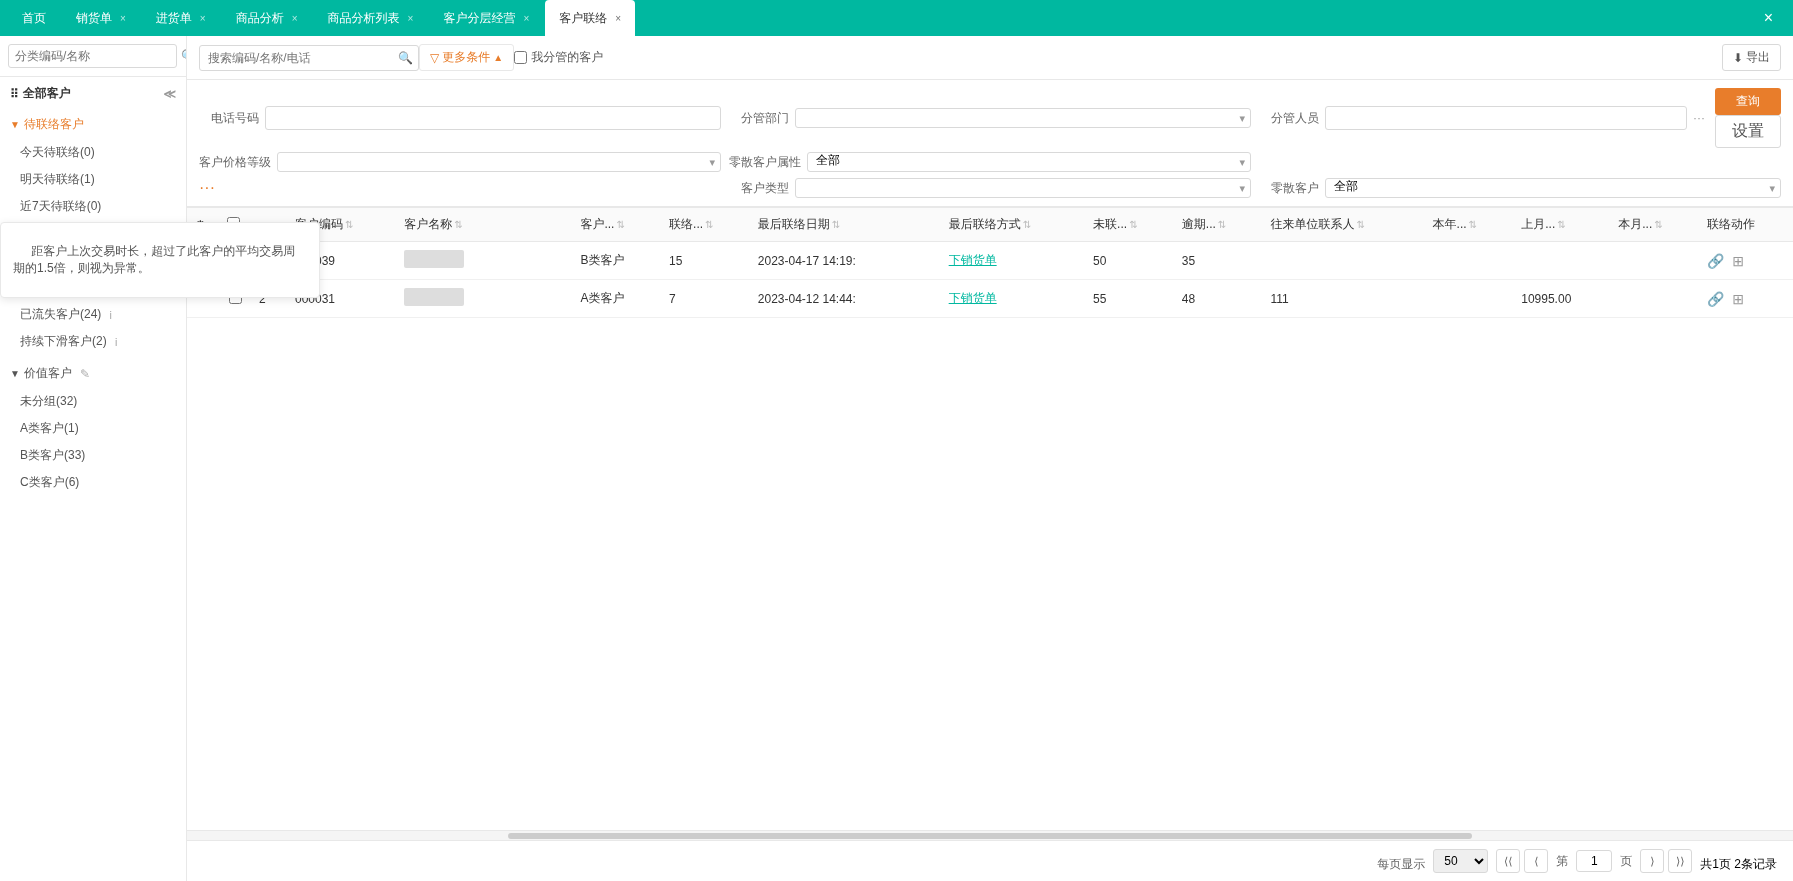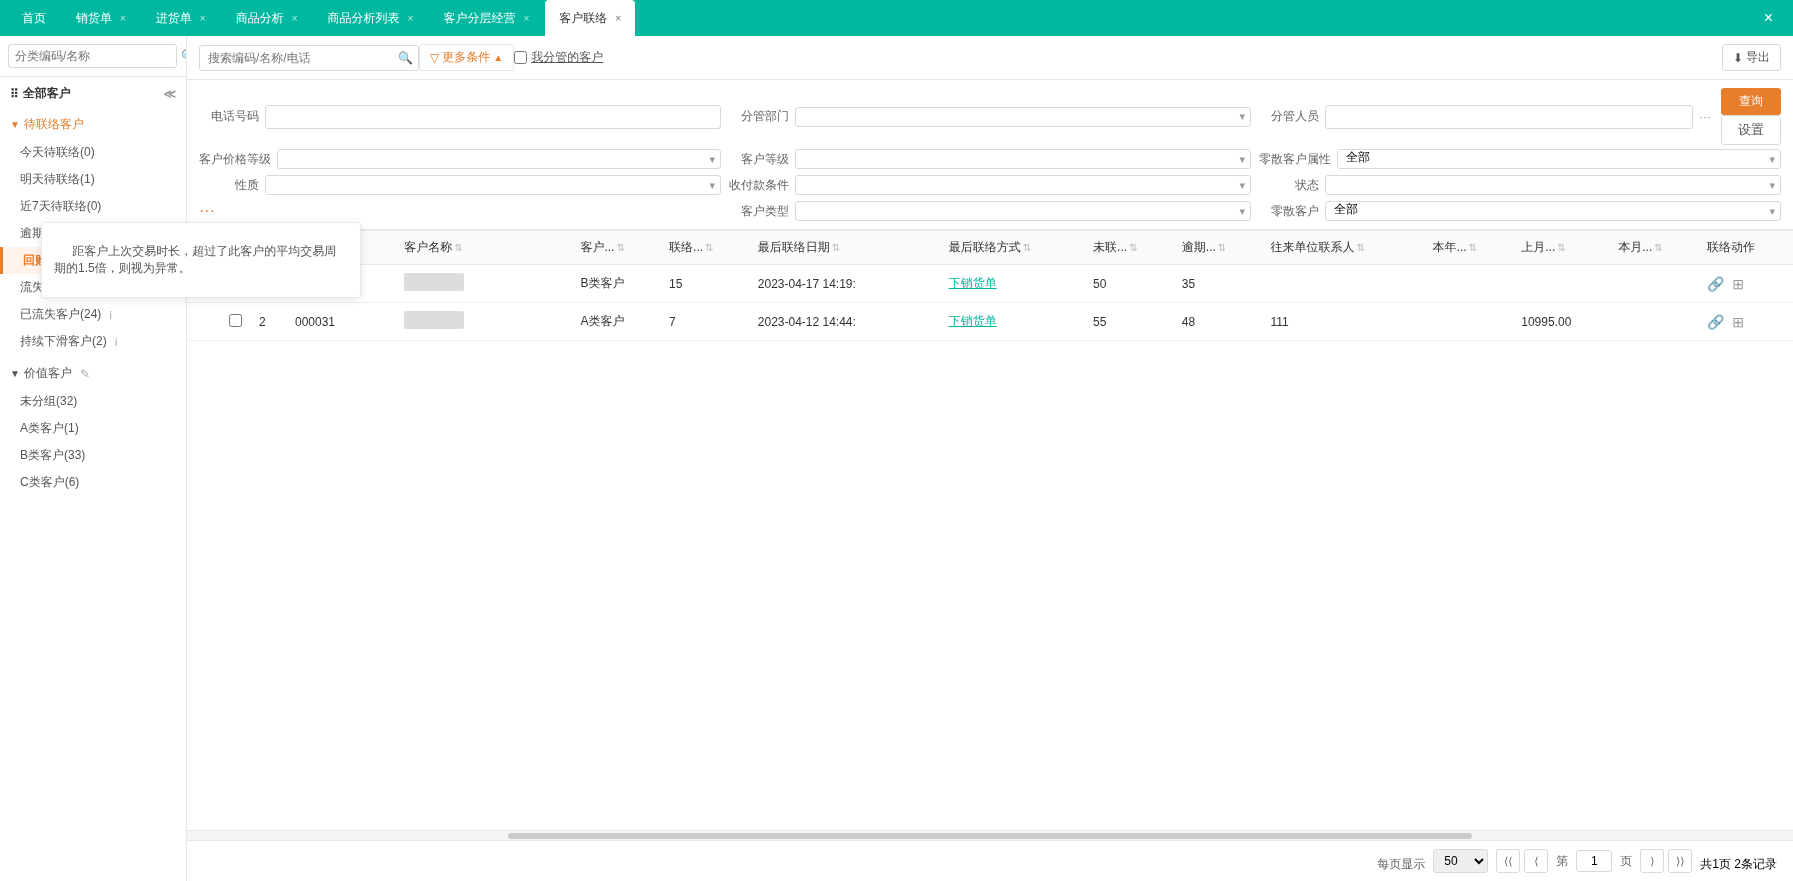--- a/index.html
+++ b/index.html
@@ -35,32 +35,32 @@
 
     
     .right-content { flex: 1; display: flex; flex-direction: column; overflow: hidden; background: #f5f5f5; }
 
     
     .search-bar { background: #fff; padding: 8px 12px; display: flex; align-items: center; border-bottom: 1px solid #e8e8e8; }
     .search-input-wrap { position: relative; display: flex; align-items: center; }
     .search-input-wrap input { border: 1px solid #d9d9d9; border-radius: 3px; padding: 5px 28px 5px 8px; width: 200px; font-size: 12px; outline: none; }
     .search-input-icon { position: absolute; right: 6px; color: #999; cursor: pointer; }
     .filter-btn { color: #e87d2b; cursor: pointer; display: flex; align-items: center; gap: 3px; border: 1px solid #e8e8e8; padding: 4px 10px; border-radius: 3px; }
-    .my-customer-check { display: flex; gap: 4px; color: #555; cursor: pointer; text-decoration: underline; }
+    .my-customer-check { display: flex; gap: 4px; color: #555; cursor: pointer; }
     .export-btn { margin-left: auto; color: #555; cursor: pointer; display: flex; align-items: center; gap: 3px; border: 1px solid #d9d9d9; padding: 4px 10px; border-radius: 3px; background: #fff; }
     .filter-row { display: flex; align-items: center; gap: 6px; }
     .filter-label { color: #666; min-width: 60px; text-align: right; white-space: nowrap; }
     .filter-input { flex: 1; border: 1px solid #d9d9d9; border-radius: 3px; padding: 4px 8px; font-size: 12px; background: #fff; outline: none; }
     .select-wrap { flex: 1; position: relative; display: flex; align-items: center; }
     .select-wrap::after { content: "▾"; position: absolute; right: 6px; color: #999; pointer-events: none; font-size: 11px; }
     .select-wrap select { width: 100%; border: 1px solid #d9d9d9; border-radius: 3px; padding: 0 24px 4px 8px; font-size: 12px; background: #fff; outline: none; appearance: none; cursor: pointer; }
 
     .action-btns { display: flex; flex-direction: column; justify-content: center; }
     .btn-query { background: #e87d2b; color: #fff; border: none; border-radius: 3px; padding: 5px 16px; cursor: pointer; font-size: 12px; }
-    .btn-settings { background: #fff; color: #555; border: 1px solid #d9d9d9; border-radius: 3px; padding: 5px 16px; cursor: pointer; font-size: 13px; }
+    .btn-settings { background: #fff; color: #555; border: 1px solid #d9d9d9; border-radius: 3px; padding: 5px 16px; cursor: pointer; font-size: 16px; }
 
     
     .table-container { flex: 1; overflow: auto; background: #fff; margin: 0; }
     .data-table { width: 100%; border-collapse: collapse; min-width: 1500px; }
     .data-table th { background: #fafafa; border-bottom: 1px solid #e8e8e8; border-top: 1px solid #e8e8e8; padding: 8px 8px; text-align: left; color: #333; font-weight: normal; white-space: nowrap; position: sticky; top: 0; z-index: 1; }
     .data-table td { border-bottom: 1px solid #f0f0f0; padding: 8px 8px; color: #333; white-space: nowrap; }
     .col-settings { width: 32px; text-align: center; }
     .col-check { width: 32px; text-align: center; }
     .th-sort { display: flex; align-items: center; gap: 2px; cursor: pointer; }
     .sort-icon { color: #bbb; font-size: 10px; }
@@ -76,21 +76,21 @@
     .page-btn { width: 24px; height: 24px; display: flex; align-items: center; justify-content: center; border: 1px solid #d9d9d9; border-radius: 3px; cursor: pointer; color: #666; background: #fff; font-size: 11px; }
     .page-input { border: 1px solid #d9d9d9; border-radius: 3px; padding: 3px 6px; width: 36px; text-align: center; font-size: 12px; outline: none; }
     .total-info { color: #000000; }
 
     
     .table-container::-webkit-scrollbar { height: 6px; width: 6px; }
     .table-container::-webkit-scrollbar-track { background: #f1f1f1; }
     .table-container::-webkit-scrollbar-thumb { background: #ccc; border-radius: 3px; }
 
     
-    .tooltip-box { position: absolute; background: #fff; border: 1px solid #e8e8e8; border-radius: 4px; padding: 8px 12px; box-shadow: 0 2px 8px rgba(0,0,0,0.1); color: #555; font-size: 12px; z-index: 100; max-width: 320px; white-space: pre-wrap; top: 220px; left: 0; margin-left: 41px; }
+    .tooltip-box { position: absolute; background: #fff; border: 1px solid #e8e8e8; border-radius: 4px; padding: 8px 12px; box-shadow: 0 2px 8px rgba(0,0,0,0.1); color: #555; font-size: 12px; z-index: 100; max-width: 320px; white-space: pre-wrap; top: 220px; left: 0; }
 
     
     .blurred-cell { background: #ddd; width: 60px; height: 18px; border-radius: 2px; display: inline-block; }
 
     .checkbox-input { cursor: pointer; }
   </style>
 </head>
 <body>
 
 <div class="top-nav">
@@ -241,53 +241,27 @@
     </div>
 
     <div style="background:#fff; padding:0 12px 6px; display:grid; grid-template-columns: 1fr 1fr 1fr; gap:8px;">
       <div class="filter-row">
         <span class="filter-label">客户价格等级</span>
         <div class="select-wrap">
           <select></select>
         </div>
       </div>
       <div class="filter-row">
-        <span class="filter-label">客户等级</span>
-        <div class="select-wrap">
-          <select></select>
-        </div>
-      </div>
-      <div class="filter-row">
         <span class="filter-label">零散客户属性</span>
         <div class="select-wrap">
           <select><option>全部</option></select>
         </div>
       </div>
     </div>
 
-    <div style="background:#fff; padding:0 12px 6px; display:grid; grid-template-columns: 1fr 1fr 1fr; gap:8px;">
-      <div class="filter-row">
-        <span class="filter-label">性质</span>
-        <div class="select-wrap">
-          <select></select>
-        </div>
-      </div>
-      <div class="filter-row">
-        <span class="filter-label">收付款条件</span>
-        <div class="select-wrap">
-          <select></select>
-        </div>
-      </div>
-      <div class="filter-row">
-        <span class="filter-label">状态</span>
-        <div class="select-wrap">
-          <select></select>
-        </div>
-      </div>
-    </div>
 
     <div style="background:#fff; padding:0 12px 8px; display:grid; grid-template-columns: 1fr 1fr 1fr; gap:8px; border-bottom:1px solid #e8e8e8;">
       <div class="filter-row">
         <span style="color:#e87d2b; cursor:pointer; font-size:16px;">···</span>
       </div>
       <div class="filter-row">
         <span class="filter-label">客户类型</span>
         <div class="select-wrap">
           <select></select>
         </div>

